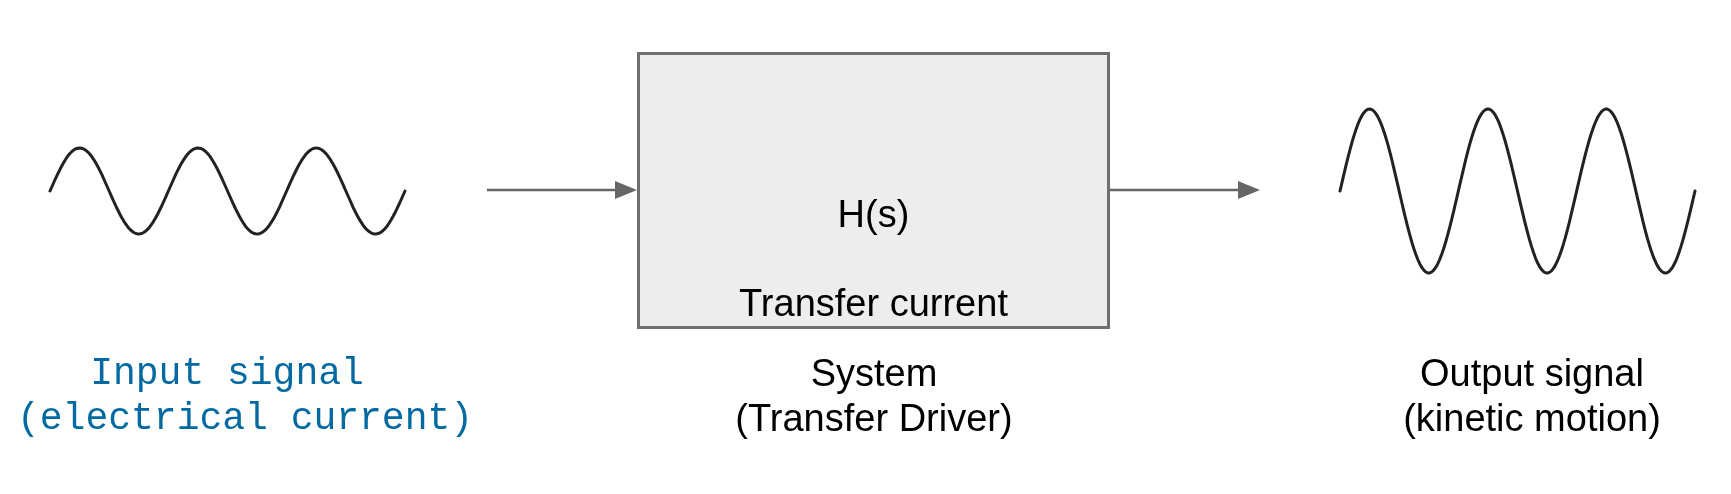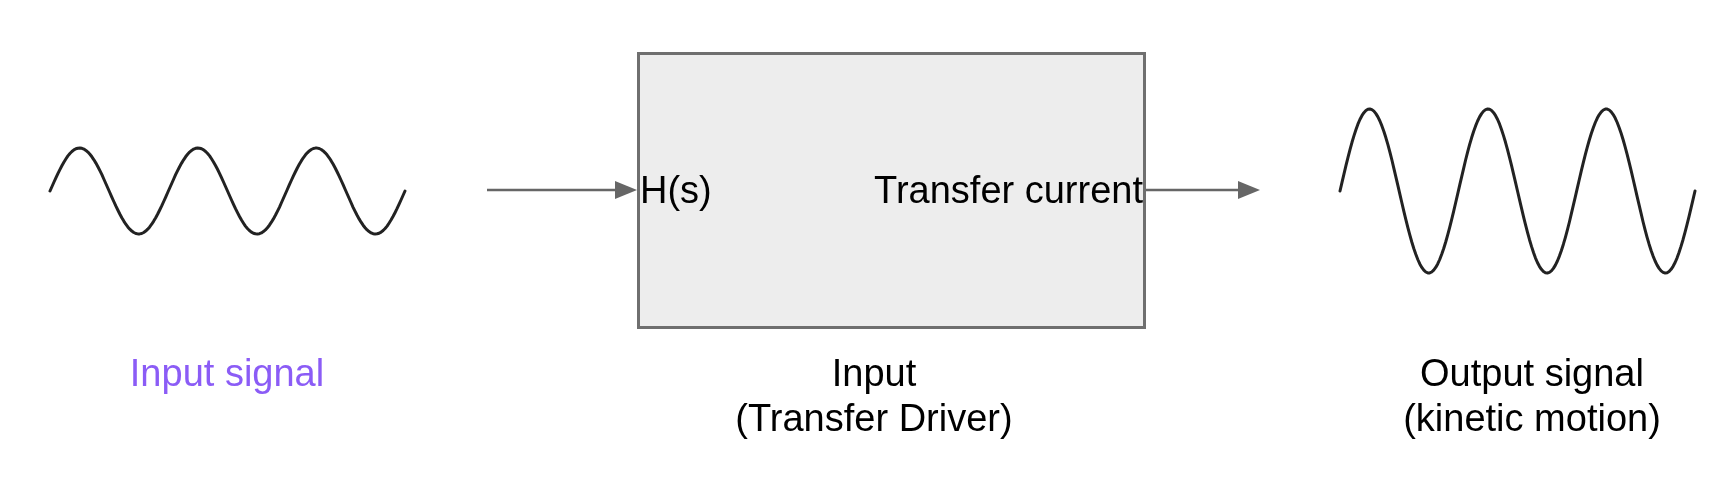--- a/index.html
+++ b/index.html
@@ -23,29 +23,29 @@
     stroke-linecap: round;
     stroke-linejoin: round;
   }
   .arrow-line {
     stroke-width: 2.5;
   }
   .system-box {
     position: absolute;
     left: 637px;
     top: 52px;
-    width: 509px;
+    width: 473px;
     height: 277px;
     box-sizing: border-box;
     border: 3px solid #6f6f6f;
     background: #ededed;
     display: flex;
-    flex-direction: row;
+    flex-direction: column;
     align-items: center;
-    justify-content: space-between;
+    justify-content: flex-end;
     gap: 44px;
     font-size: 38px;
     line-height: 45px;
     color: #000000;
     text-align: center;
   }
   .caption {
     position: absolute;
     top: 351px;
     width: 420px;
@@ -75,26 +75,27 @@
       <line id="arrow-output-line" class="arrow-line" x1="1110" y1="190" x2="1240" y2="190" stroke="#666666"></line>
       <polygon id="arrow-output-head" points="1260,190 1238,181 1238,199" fill="#666666"></polygon>
     </g>
   </svg>
 
   <div class="system-box" id="system-box" style="background: rgb(237, 237, 237); border-color: rgb(111, 111, 111); color: rgb(0, 0, 0);">
     <div>H(s)</div>
     <div>Transfer current</div>
   </div>
 
-  <div class="caption" id="label-input" style="color: #8b5cf6;">
+  <div class="caption" id="label-input" style="color: #0369a1; font-family: Liberation Mono, monospace;">
     <div>Input signal</div>
+    <div>(electrical current)</div>
   </div>
 
   <div class="caption" id="label-system" style="color: rgb(0, 0, 0);">
-    <div>Input</div>
+    <div>System</div>
     <div>(Transfer Driver)</div>
   </div>
 
   <div class="caption" id="label-output" style="color: rgb(0, 0, 0);">
     <div>Output signal</div>
     <div>(kinetic motion)</div>
   </div>
 
 </div>
 

